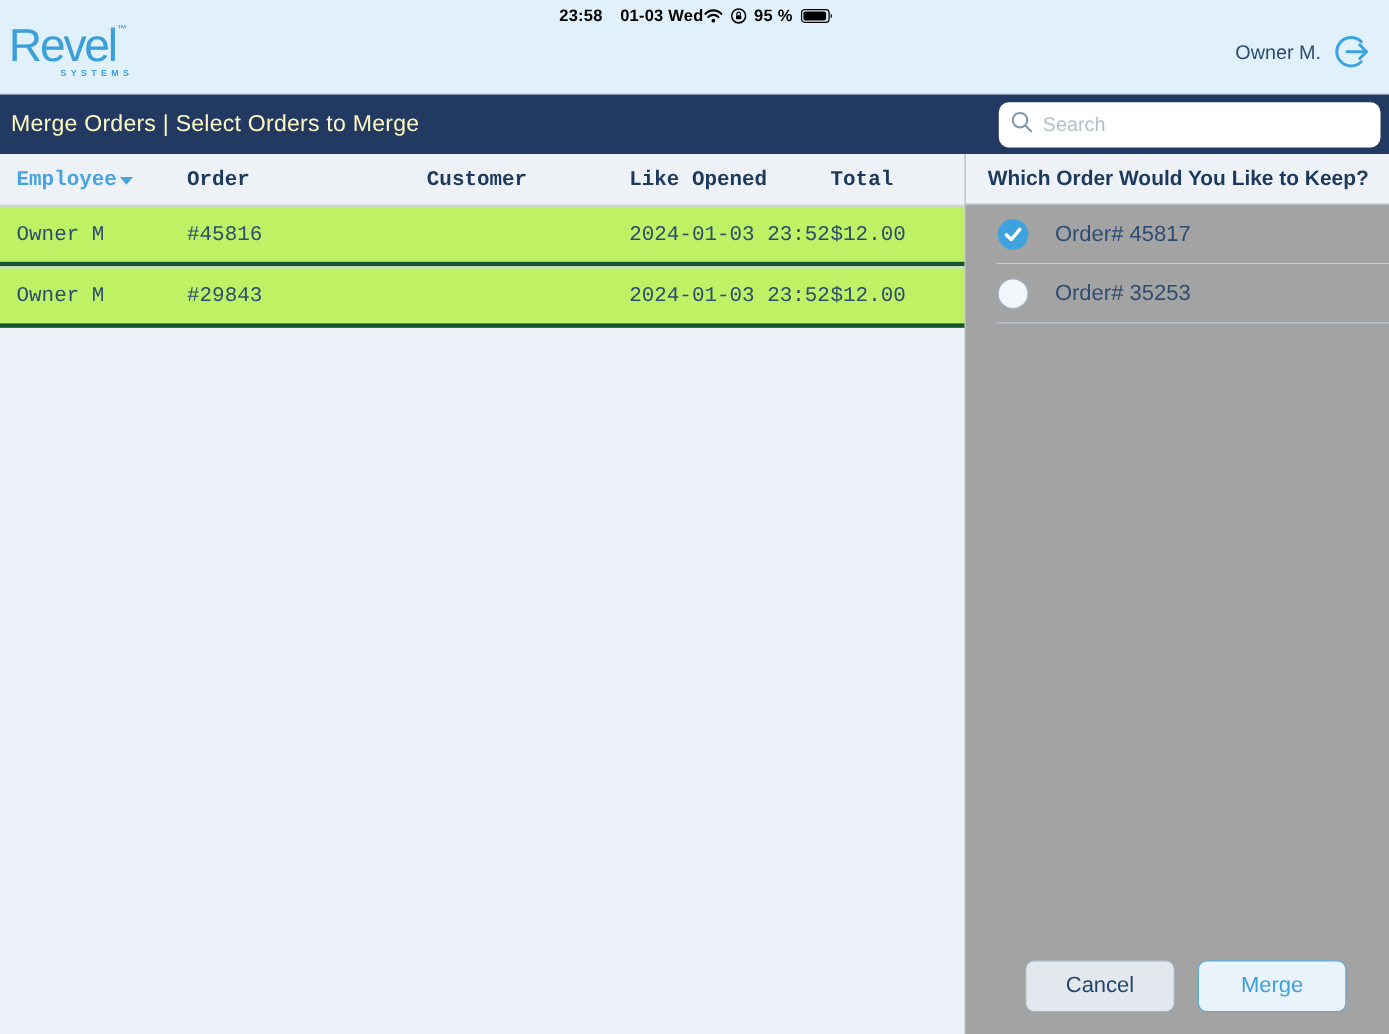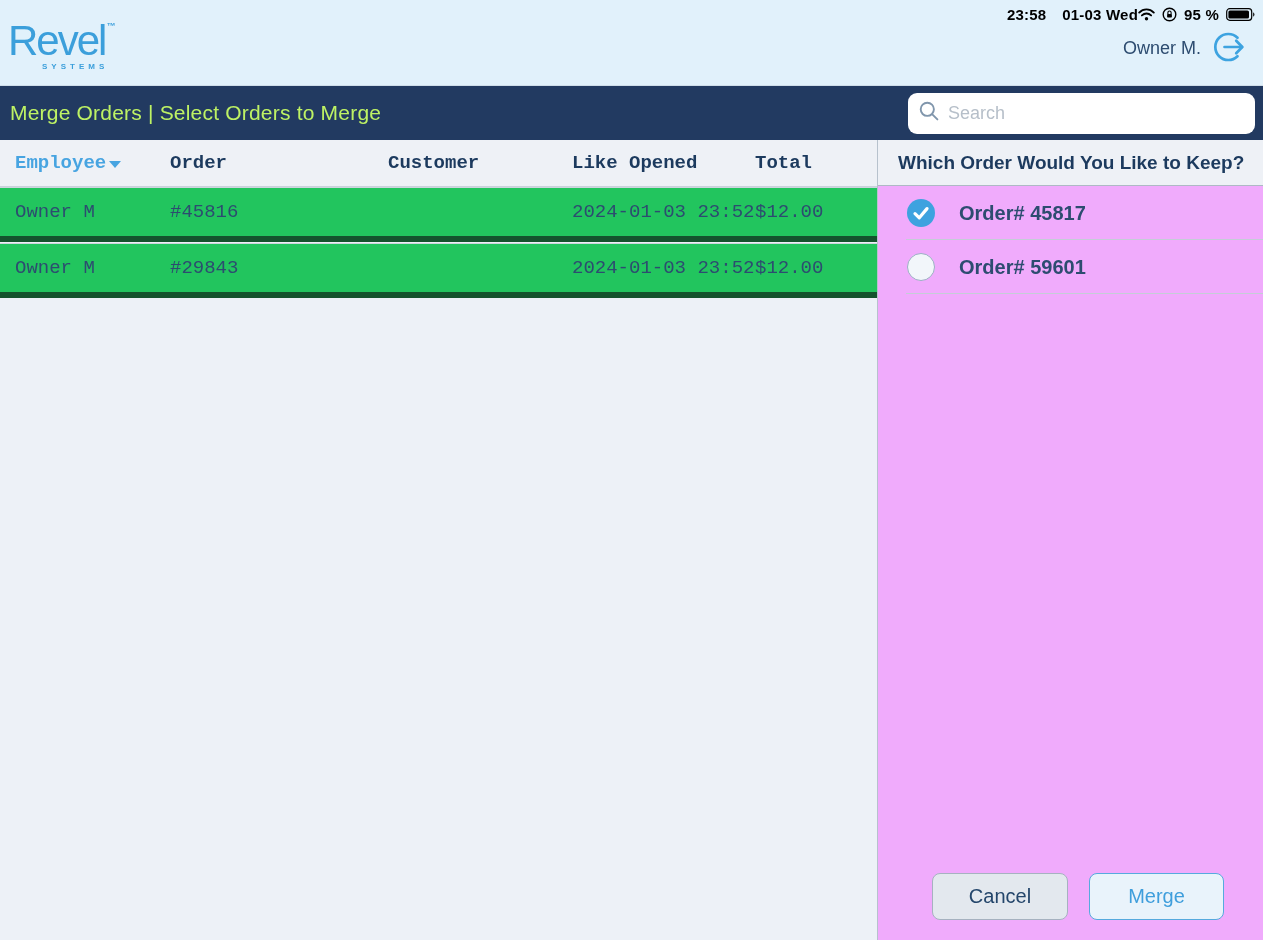--- a/index.html
+++ b/index.html
@@ -9,53 +9,53 @@
     background:#edf1f7;
     color:#2d4c70;
     -webkit-font-smoothing:antialiased;
   }
   .app { position:relative; width:1263px; height:940px; display:flex; flex-direction:column; }
 
   
   .topbar { height:85px; background:#e1f1fb; position:relative; flex:0 0 auto; }
   .statusbar {
     position:absolute; top:0; left:0; right:0; height:24px;
-    display:flex; justify-content:flex-end; align-items:center;
+    display:flex; justify-content:center; align-items:center;
     padding:4px 8px 0 10px; color:#000;
     font-size:15px; font-weight:700; letter-spacing:.2px;
   }
   .status-left { display:flex; gap:16px; }
   .status-right { display:flex; align-items:center; gap:7px; font-weight:700; }
   .status-right svg { display:block; }
 
   .brand-row { position:absolute; top:18px; left:0; right:0; height:60px; }
   .logo { position:absolute; left:8px; top:2px; line-height:1; cursor:default; }
   .logo-main {
     font-size:42px; font-weight:400; color:#3b9fdb; letter-spacing:-2px;
     font-family:"Liberation Sans",sans-serif;
   }
   .logo-tm { font-size:9px; font-weight:700; color:#3b9fdb; vertical-align:26px; letter-spacing:0; margin-left:1px; }
   .logo-sub {
-    display:block; margin:1px 0 0 34px; font-size:8px; font-weight:700;
+    display:block; margin:1px 0 0 47px; font-size:8px; font-weight:700;
     letter-spacing:4px; color:#3b9fdb;
   }
   .user-area {
     position:absolute; right:16px; top:10px; height:40px;
     display:flex; align-items:center; gap:10px;
   }
   .user-name { font-size:18px; color:#2d4c70; }
   .logout-btn { width:36px; height:36px; display:flex; align-items:center; justify-content:center; cursor:pointer; background:none; border:none; }
 
   
   .navbar {
     height:55px; background:#223a61; flex:0 0 auto;
     display:flex; align-items:center; justify-content:space-between;
     padding:0 8px 0 10px; border-top:1px solid #cfdde9;
   }
-  .nav-title { color:#bef264; font-size:21px; font-weight:400; letter-spacing:.2px; }
+  .nav-title { color:#fef9c3; font-size:21px; font-weight:400; letter-spacing:.2px; }
   .searchbox {
     width:347px; height:41px; background:#ffffff; border-radius:9px;
     display:flex; align-items:center; padding:0 10px; gap:8px;
   }
   .searchbox input {
     border:none; outline:none; flex:1; font-size:18px; background:transparent;
     color:#2d4c70; font-family:"Liberation Sans","DejaVu Sans",sans-serif;
   }
   .searchbox input::placeholder { color:#b6bfc9; opacity:1; }
 
@@ -68,39 +68,39 @@
   .thead {
     height:47px; background:#eef1f6; border-bottom:1px solid #c9d2db; flex:0 0 auto;
   }
   .th { font-size:19px; font-weight:700; color:#1c3a5e; padding-left:15px; white-space:nowrap; }
   .th.sortable { color:#47a4e1; cursor:pointer; display:flex; align-items:center; gap:3px; }
   .sort-caret {
     width:0; height:0; border-left:6px solid transparent; border-right:6px solid transparent;
     border-top:7px solid #47a4e1; display:inline-block; margin-top:3px;
   }
   .trow {
-    height:55px; background:#22c55e; cursor:pointer;
-    border-top:1px solid #cdd5de; border-bottom:6px solid #14532d;
+    height:55px; background:#bef264; cursor:pointer;
+    border-top:1px solid #cdd5de; border-bottom:4px solid #14532d;
   }
   .trow + .trow { margin-top:1px; }
   .td { font-size:19px; color:#2d4c70; padding-left:15px; white-space:nowrap; }
 
   
   .keep-panel {
-    flex:1; background:#f0abfc; border-left:1px solid #b7c2cd;
+    flex:1; background:#a3a3a3; border-left:1px solid #b7c2cd;
     display:flex; flex-direction:column; position:relative;
   }
   .panel-title {
     height:46px; background:#eef1f6; border-bottom:1px solid #aeb9c5;
     display:flex; align-items:center; padding-left:20px;
     font-size:19px; font-weight:700; color:#1c3a5e; white-space:nowrap; flex:0 0 auto;
   }
   .keep-option {
     height:54px; display:flex; align-items:center; gap:24px;
-    padding-left:29px; cursor:pointer; position:relative; flex:0 0 auto;font-weight:bold;
+    padding-left:29px; cursor:pointer; position:relative; flex:0 0 auto;
   }
   .keep-option::after {
     content:""; position:absolute; left:28px; right:0; bottom:0; height:1px; background:#c4cdd7;
   }
   .radio {
     width:28px; height:28px; border-radius:50%; flex:0 0 auto;
     display:flex; align-items:center; justify-content:center;
   }
   .keep-option.selected .radio { background:#3ea2df; }
   .keep-option.unselected .radio { background:#f2f6fa; border:1.5px solid #9cb0c4; }
@@ -230,21 +230,21 @@
             <path d="M8,14.6 L12.3,18.8 L20,9.6" stroke="#ffffff" stroke-width="3.2" stroke-linecap="round" stroke-linejoin="round"></path>
           </svg>
         </span>
         <span class="option-label">Order# 45817</span>
       </div>
 
       <div class="keep-option unselected">
         <span class="radio">
           
         </span>
-        <span class="option-label">Order# 59601</span>
+        <span class="option-label">Order# 35253</span>
       </div>
 
       <div class="panel-buttons">
         <button class="btn btn-cancel">Cancel</button>
         <button class="btn btn-merge">Merge</button>
       </div>
     </div>
 
   </div>
 </div>

